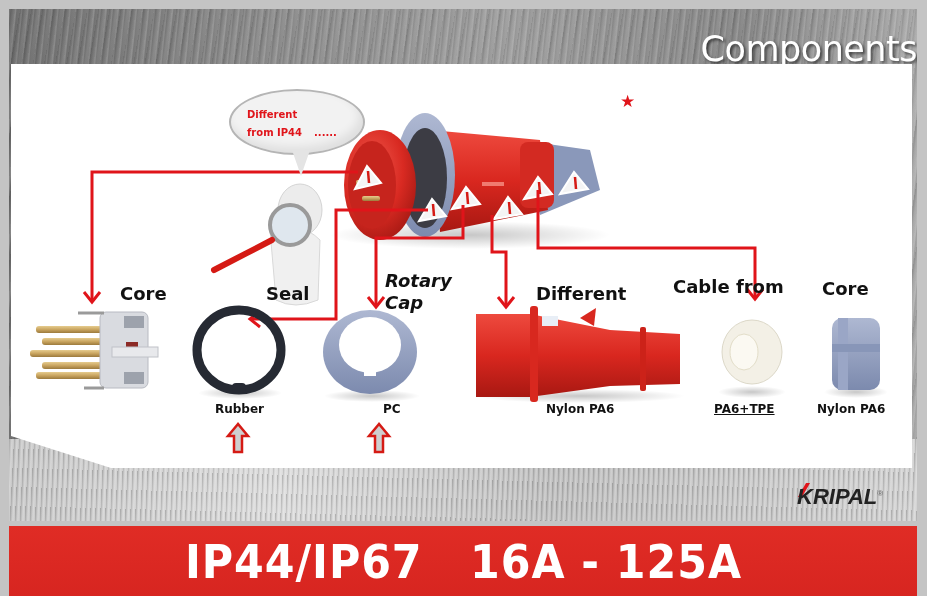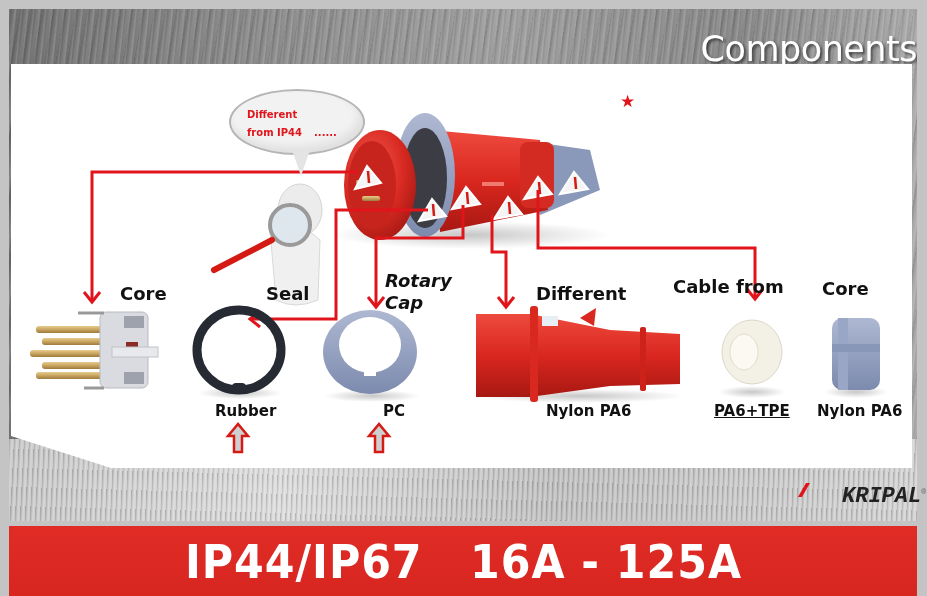--- a/index.html
+++ b/index.html
@@ -54,37 +54,37 @@
   .bubble-text {
     position: absolute; left: 247px; top: 106px; font-weight: bold; font-size: 10px; line-height: 18px;
     color: #e0141a; white-space: nowrap;
   }
   .bubble-text .dots { margin-left: 12px; }
 
   .comp-label {
     position: absolute; font-weight: bold; font-size: 18px; color: #111; white-space: nowrap; line-height: 22px;
   }
   .mat-label {
-    position: absolute; font-weight: bold; font-size: 15px; color: #111; white-space: nowrap;
+    position: absolute; font-weight: bold; font-size: 12px; color: #111; white-space: nowrap;
   }
 
   .lines { position: absolute; left: 0; top: 0; width: 927px; height: 596px; pointer-events: none; }
 
   .banner {
     position: absolute; left: 9px; top: 514px; width: 908px; height: 72px;
     background: linear-gradient(180deg, #e02c25 0%, #d72520 100%);
     display: flex; align-items: center; justify-content: center; margin-top: 12px;
   }
   .banner-text {
     font-family: "DejaVu Sans", sans-serif; font-weight: bold; font-size: 46px; color: #ffffff;
     letter-spacing: 1px; white-space: pre; transform: scaleX(0.93);
   }
 
   .brand {
-    position: absolute; left: 842px; top: 484px; font-family: Liberation Mono, monospace;
+    position: absolute; left: 797px; top: 484px; font-family: Liberation Sans, sans-serif;
     font-weight: bold; font-style: italic; font-size: 22px; color: #222; letter-spacing: 0px;
   }
   .brand .reg { font-size: 8px; color: #777; vertical-align: super; font-style: normal; }
   .brand-slash {
     position: absolute; left: 802px; top: 483px; width: 4px; height: 14px; background: #e0141a;
     transform: skewX(-30deg);
   }
 </style>
 </head>
 <body>

